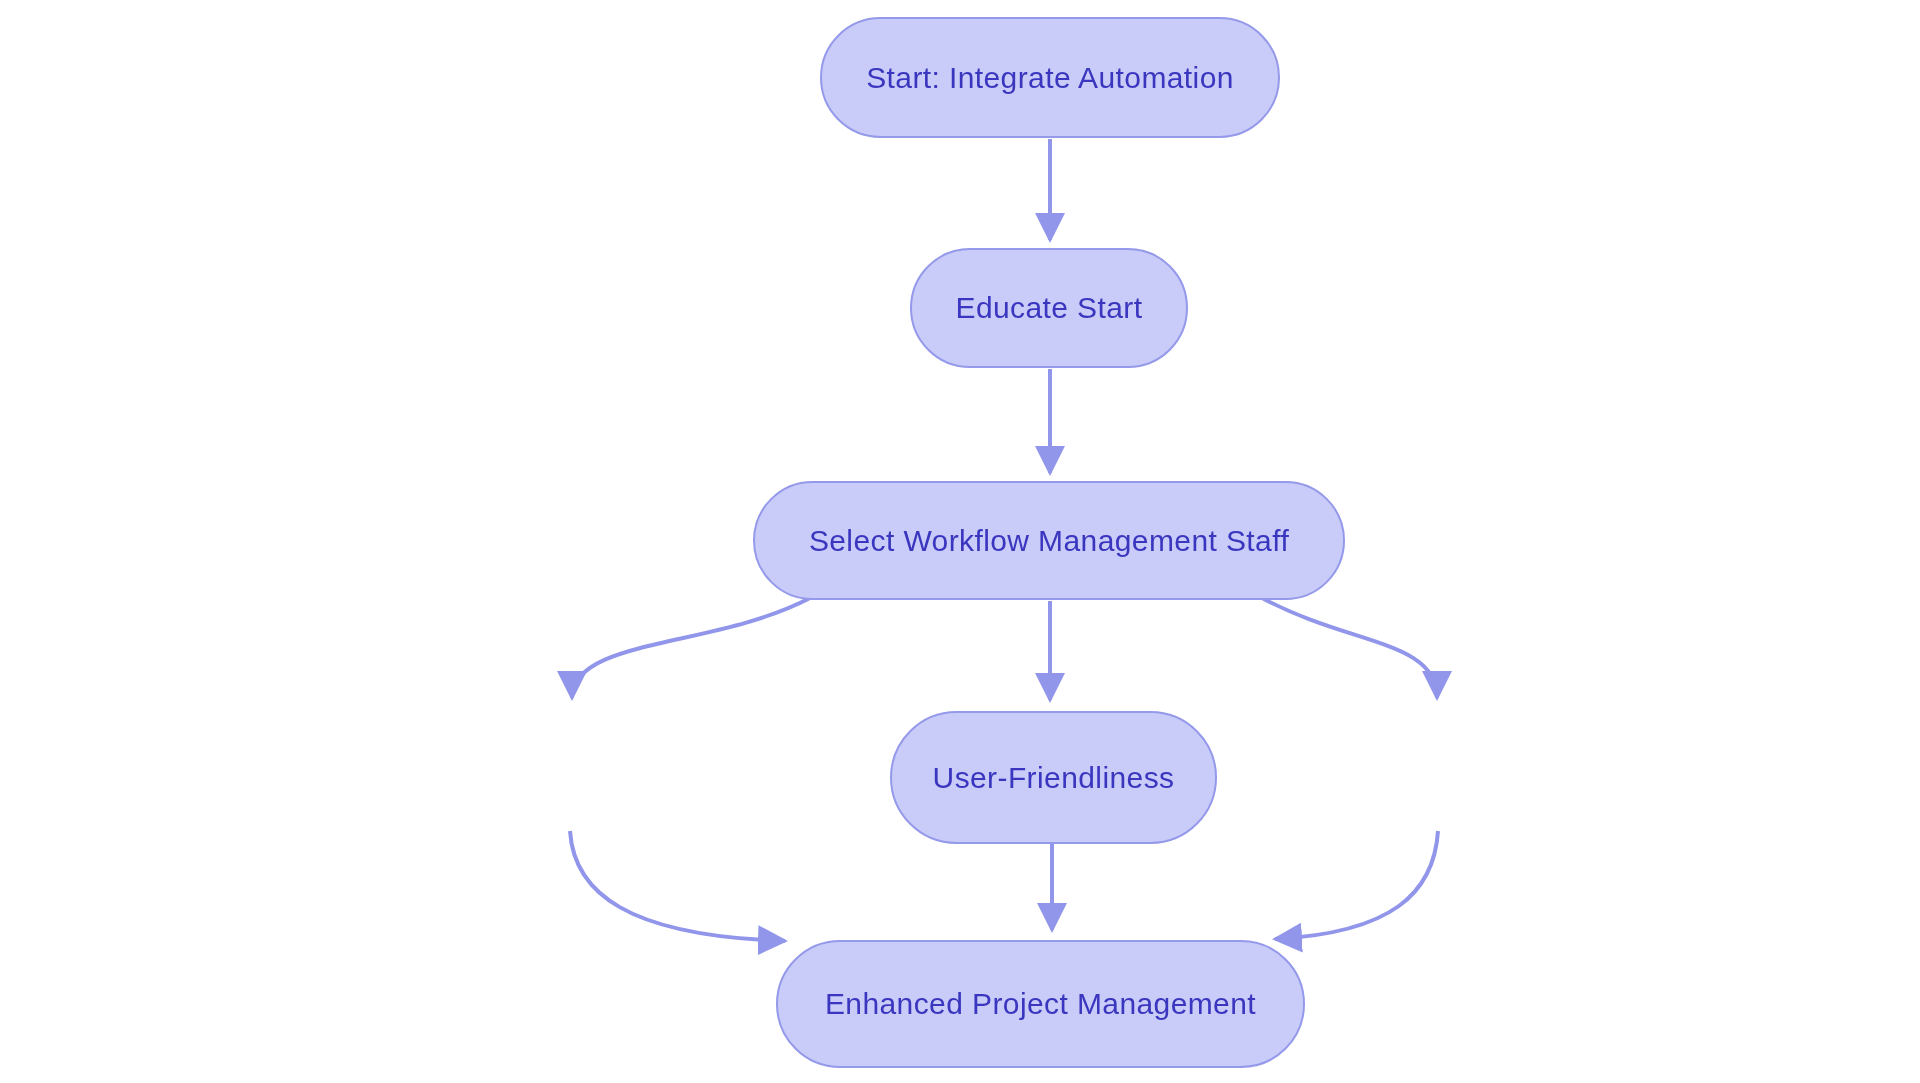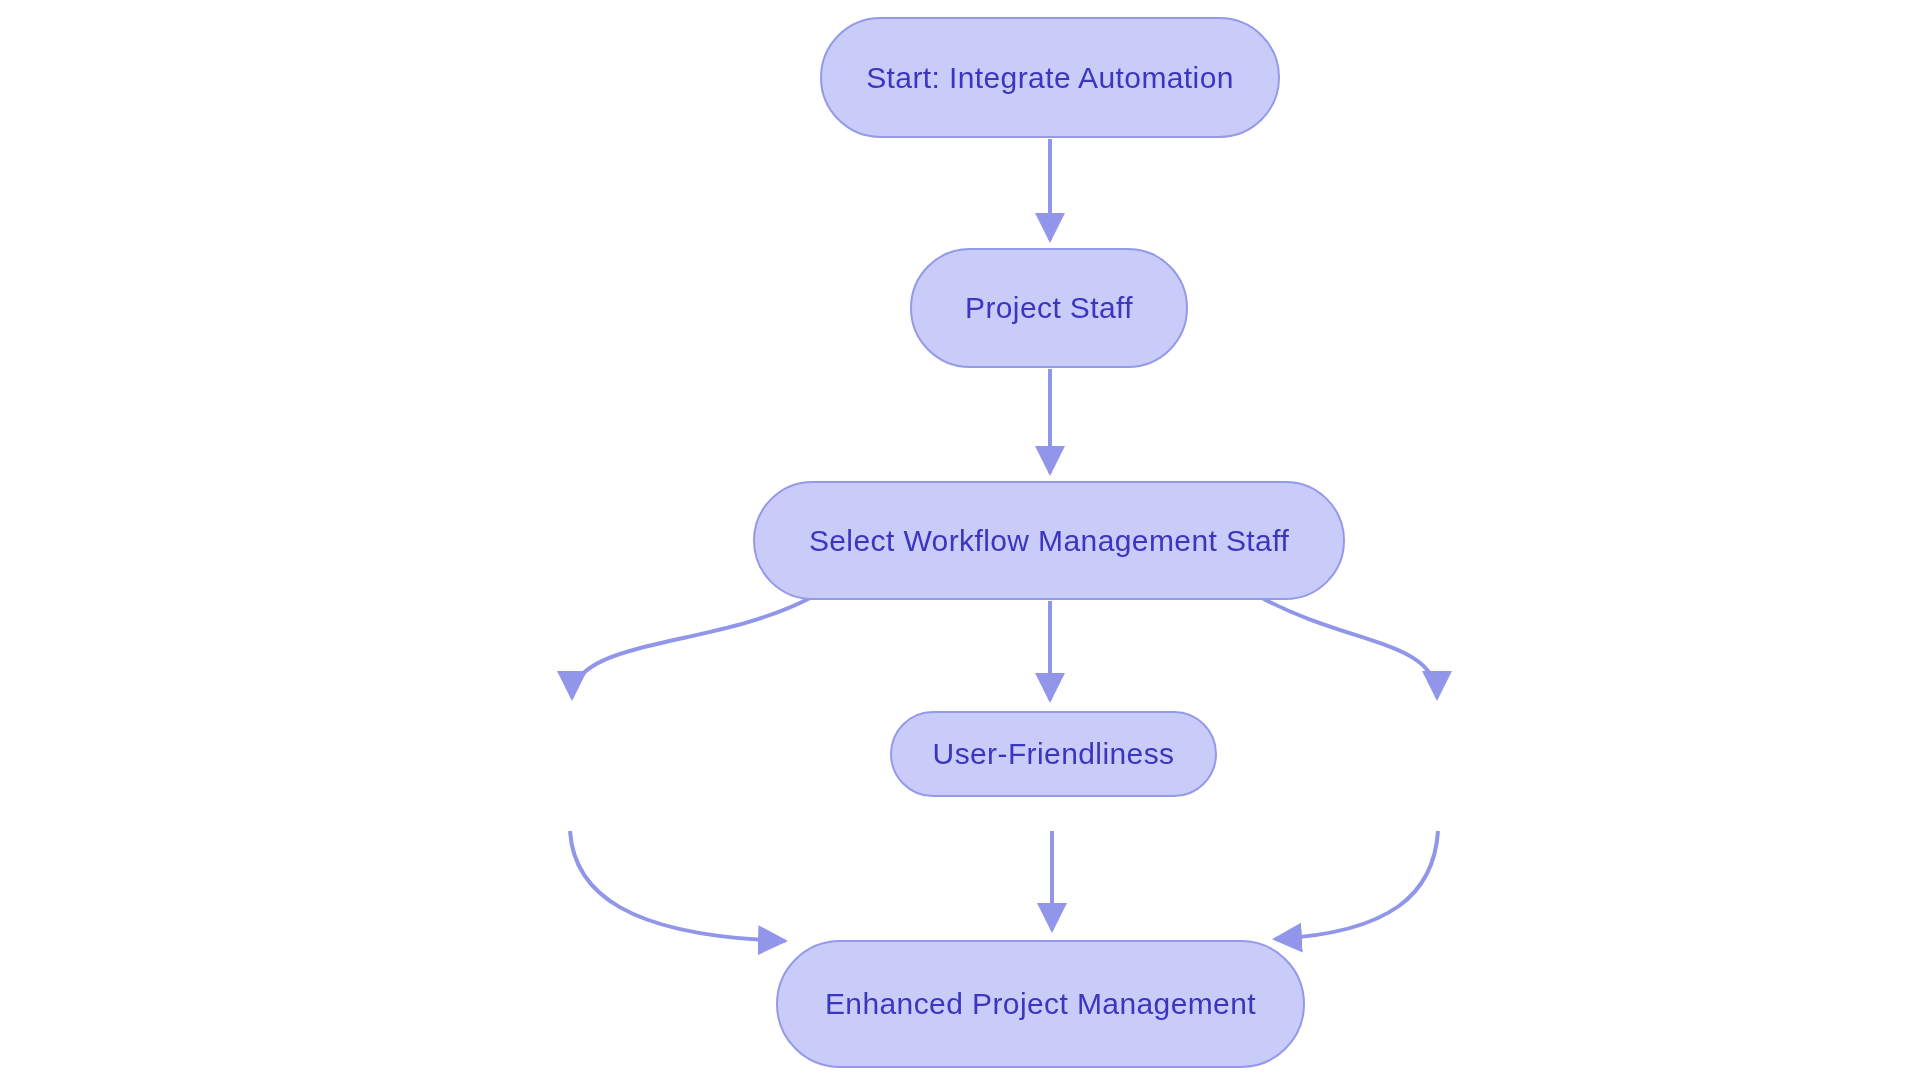--- a/index.html
+++ b/index.html
@@ -71,29 +71,29 @@
     <path class="edge" d="M 1052 831 L 1052 930" marker-end="url(#arrowhead)"></path>
 
     <path class="edge" d="M 1438 831 C 1434 893, 1392 933, 1275 939" marker-end="url(#arrowhead)"></path>
   </svg>
 
   <div class="node" style="left:820px; top:17px; width:460px; height:121px;">
     <span>Start: Integrate Automation</span>
   </div>
 
   <div class="node" style="left:910px; top:248px; width:278px; height:120px;">
-    <span>Project Staff</span>
+    <span>Educate Start</span>
   </div>
 
   <div class="node" style="left:753px; top:481px; width:592px; height:119px;">
     <span>Select Workflow Management Staff</span>
   </div>
 
 
-  <div class="node" style="left:890px; top:711px; width:327px; height:86px;text-align:right;">
+  <div class="node" style="left:890px; top:711px; width:327px; height:133px;text-align:right;">
     <span>User-Friendliness</span>
   </div>
 
 
   <div class="node" style="left:776px; top:940px; width:529px; height:128px;">
     <span>Enhanced Project Management</span>
   </div>
 
 </div>
 

